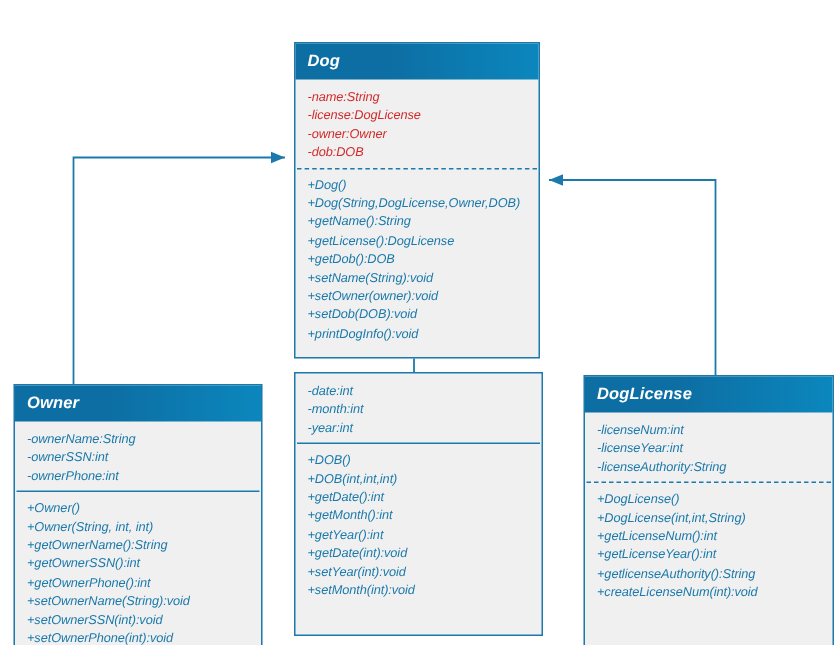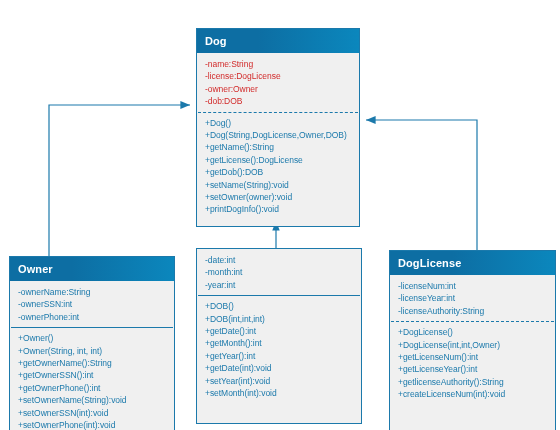--- a/index.html
+++ b/index.html
@@ -13,20 +13,21 @@
     position: relative;
     font-family: "Liberation Sans", sans-serif;
     overflow: hidden;
   }
 
   #canvas {
     position: absolute;
     left: 0; top: 0;
     width: 524px;
     height: 430px;
+    font-style: italic;
   }
 
   
   #connectors {
     position: absolute;
     left: 0; top: 0;
     width: 560px;
     height: 430px;
     pointer-events: none;
   }
@@ -128,20 +129,21 @@
       </div>
       <div class="uml-sep"></div>
       <div class="uml-section ops">
         <div class="uml-row">+Dog()</div>
         <div class="uml-row">+Dog(String,DogLicense,Owner,DOB)</div>
         <div class="uml-row">+getName():String</div>
         <div class="uml-row">+getLicense():DogLicense</div>
         <div class="uml-row">+getDob():DOB</div>
         <div class="uml-row">+setName(String):void</div>
         <div class="uml-row">+setOwner(owner):void</div>
+        <div class="uml-row">+setDob(DOB):void</div>
         <div class="uml-row">+printDogInfo():void</div>
       </div>
     </div>
   </div>
 
   <div class="uml-class" id="class-owner">
     <div class="uml-header">Owner</div>
     <div class="uml-body">
       <div class="uml-section attrs">
         <div class="uml-row attr-blue">-ownerName:String</div>
@@ -187,21 +189,21 @@
     <div class="uml-header">DogLicense</div>
     <div class="uml-body">
       <div class="uml-section attrs">
         <div class="uml-row attr-blue">-licenseNum:int</div>
         <div class="uml-row attr-blue">-licenseYear:int</div>
         <div class="uml-row attr-blue">-licenseAuthority:String</div>
       </div>
       <div class="uml-sep"></div>
       <div class="uml-section ops">
         <div class="uml-row">+DogLicense()</div>
-        <div class="uml-row">+DogLicense(int,int,Owner)</div>
+        <div class="uml-row">+DogLicense(int,int,String)</div>
         <div class="uml-row">+getLicenseNum():int</div>
         <div class="uml-row">+getLicenseYear():int</div>
         <div class="uml-row">+getlicenseAuthority():String</div>
         <div class="uml-row">+createLicenseNum(int):void</div>
       </div>
     </div>
   </div>
 
 </div>
 

